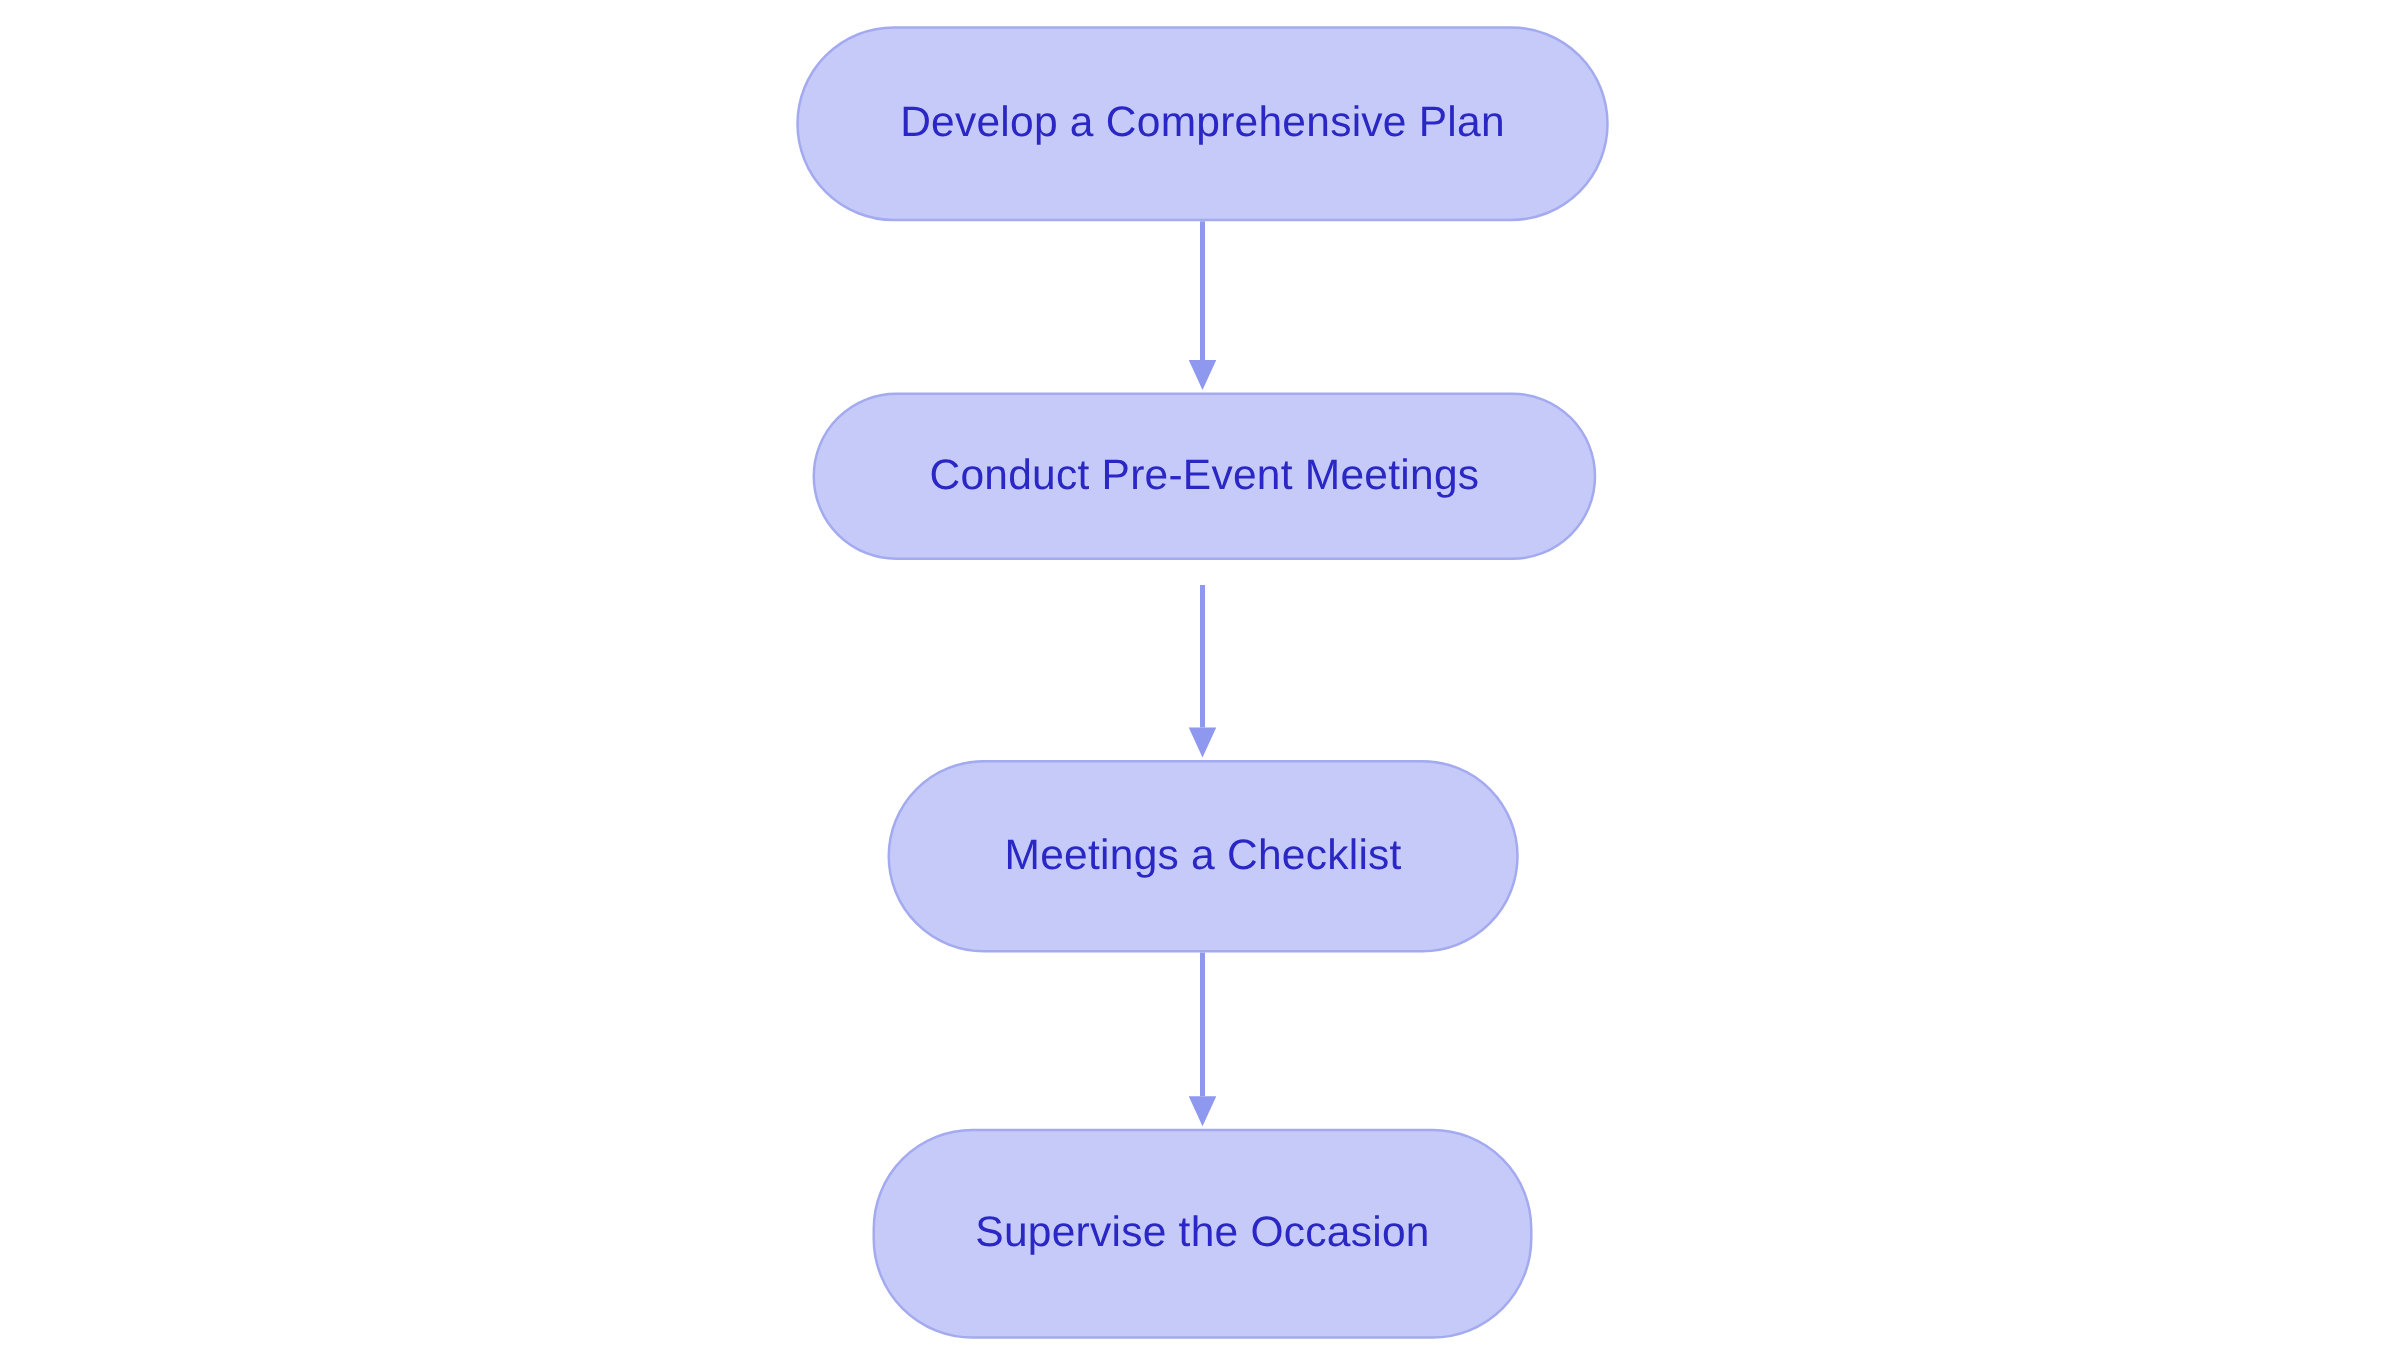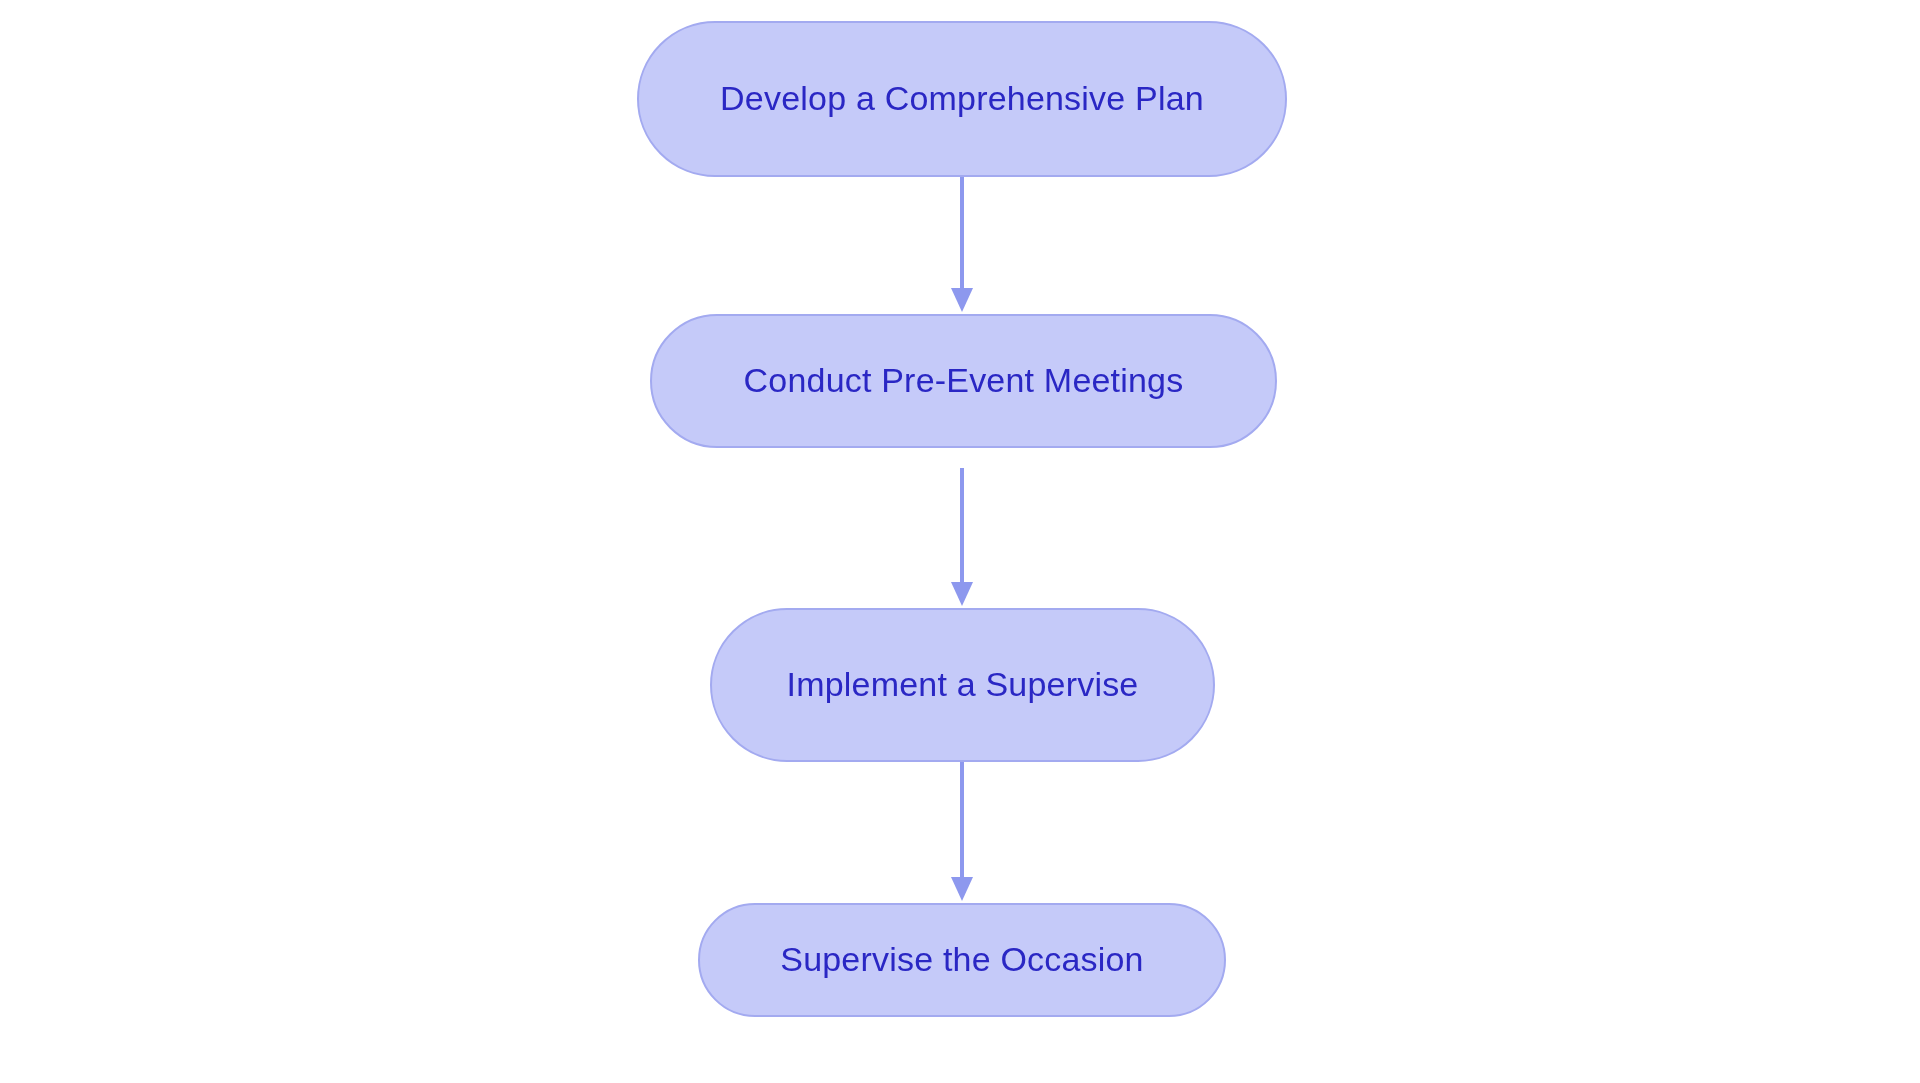--- a/index.html
+++ b/index.html
@@ -65,21 +65,21 @@
     top: 608px;
     width: 505px;
     height: 154px;
     border-radius: 77px;
   }
   
   #node-3 {
     left: 698px;
     top: 903px;
     width: 528px;
-    height: 114px;
+    height: 168px;
     border-radius: 80px;
   }
 
   .flow-connector {
     position: absolute;
     left: 0;
     top: 0;
     width: 1920px;
     height: 1083px;
     pointer-events: none;
@@ -110,20 +110,20 @@
 
   <div class="flow-node" id="node-0">
     <span class="node-label">Develop a Comprehensive Plan</span>
   </div>
 
   <div class="flow-node" id="node-1">
     <span class="node-label">Conduct Pre-Event Meetings</span>
   </div>
 
   <div class="flow-node" id="node-2">
-    <span class="node-label">Implement a Supervise</span>
+    <span class="node-label">Meetings a Checklist</span>
   </div>
 
   <div class="flow-node" id="node-3">
     <span class="node-label">Supervise the Occasion</span>
   </div>
 
 </div>
 
 </body></html>

